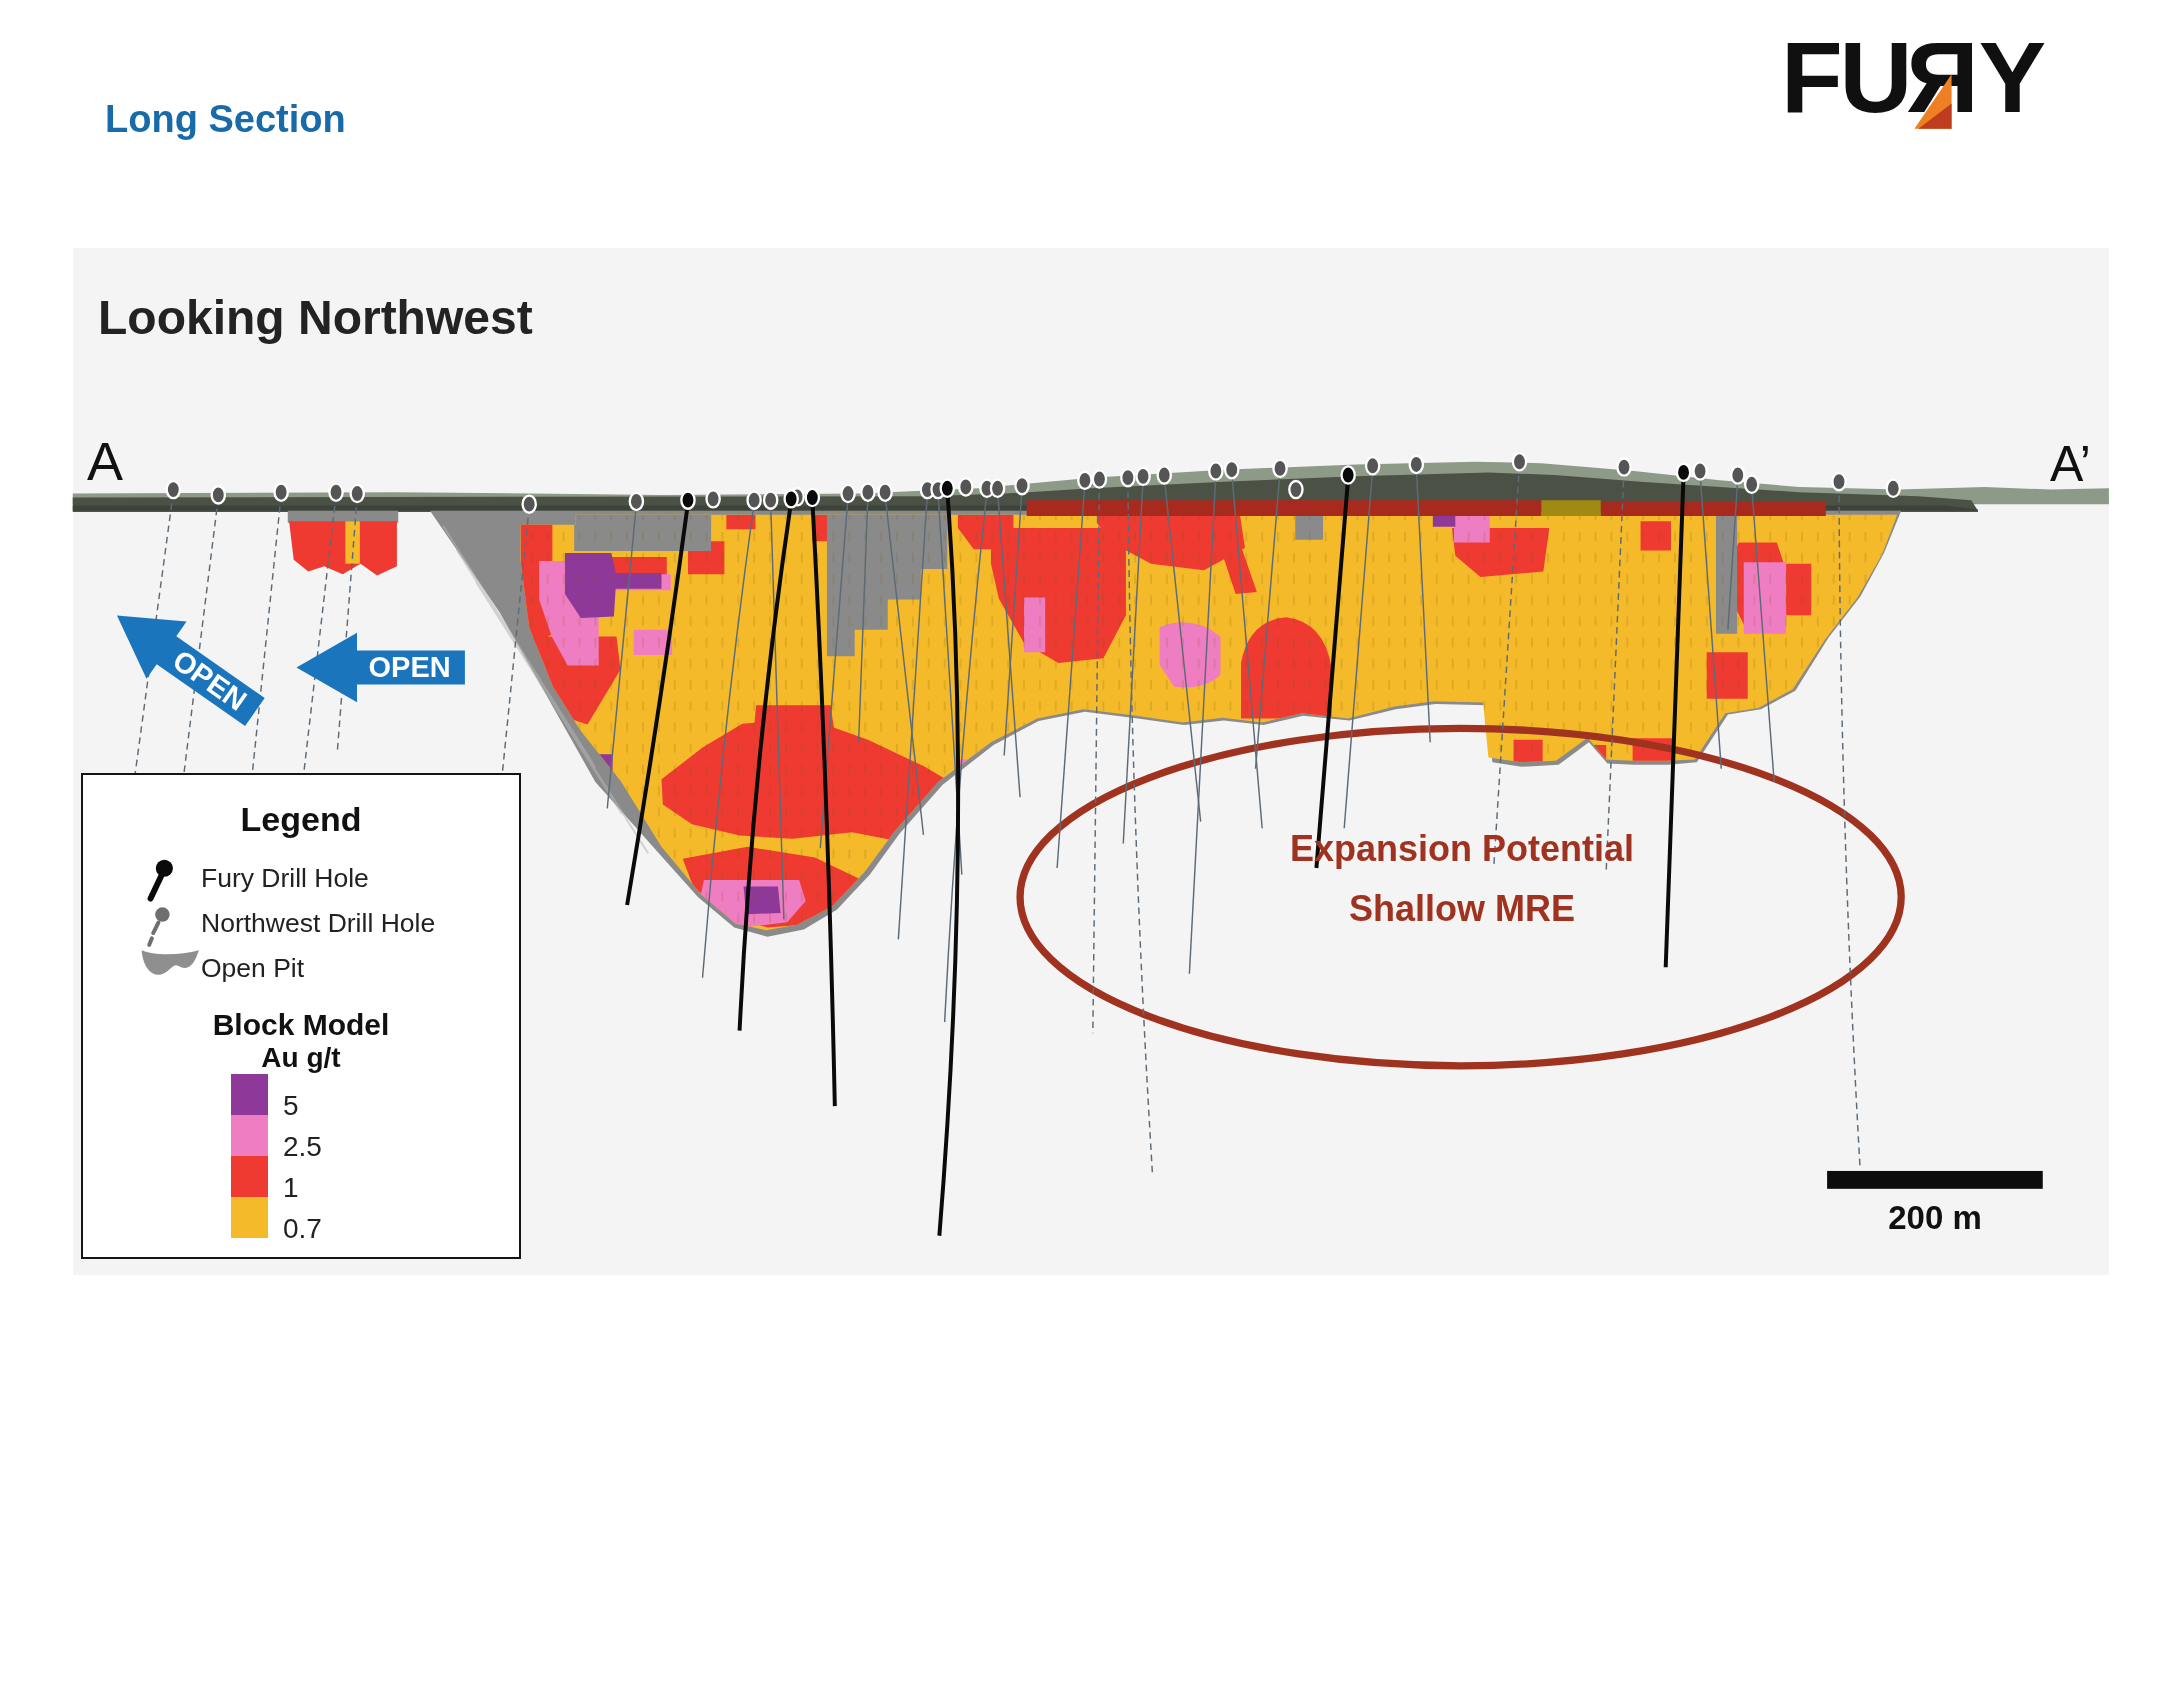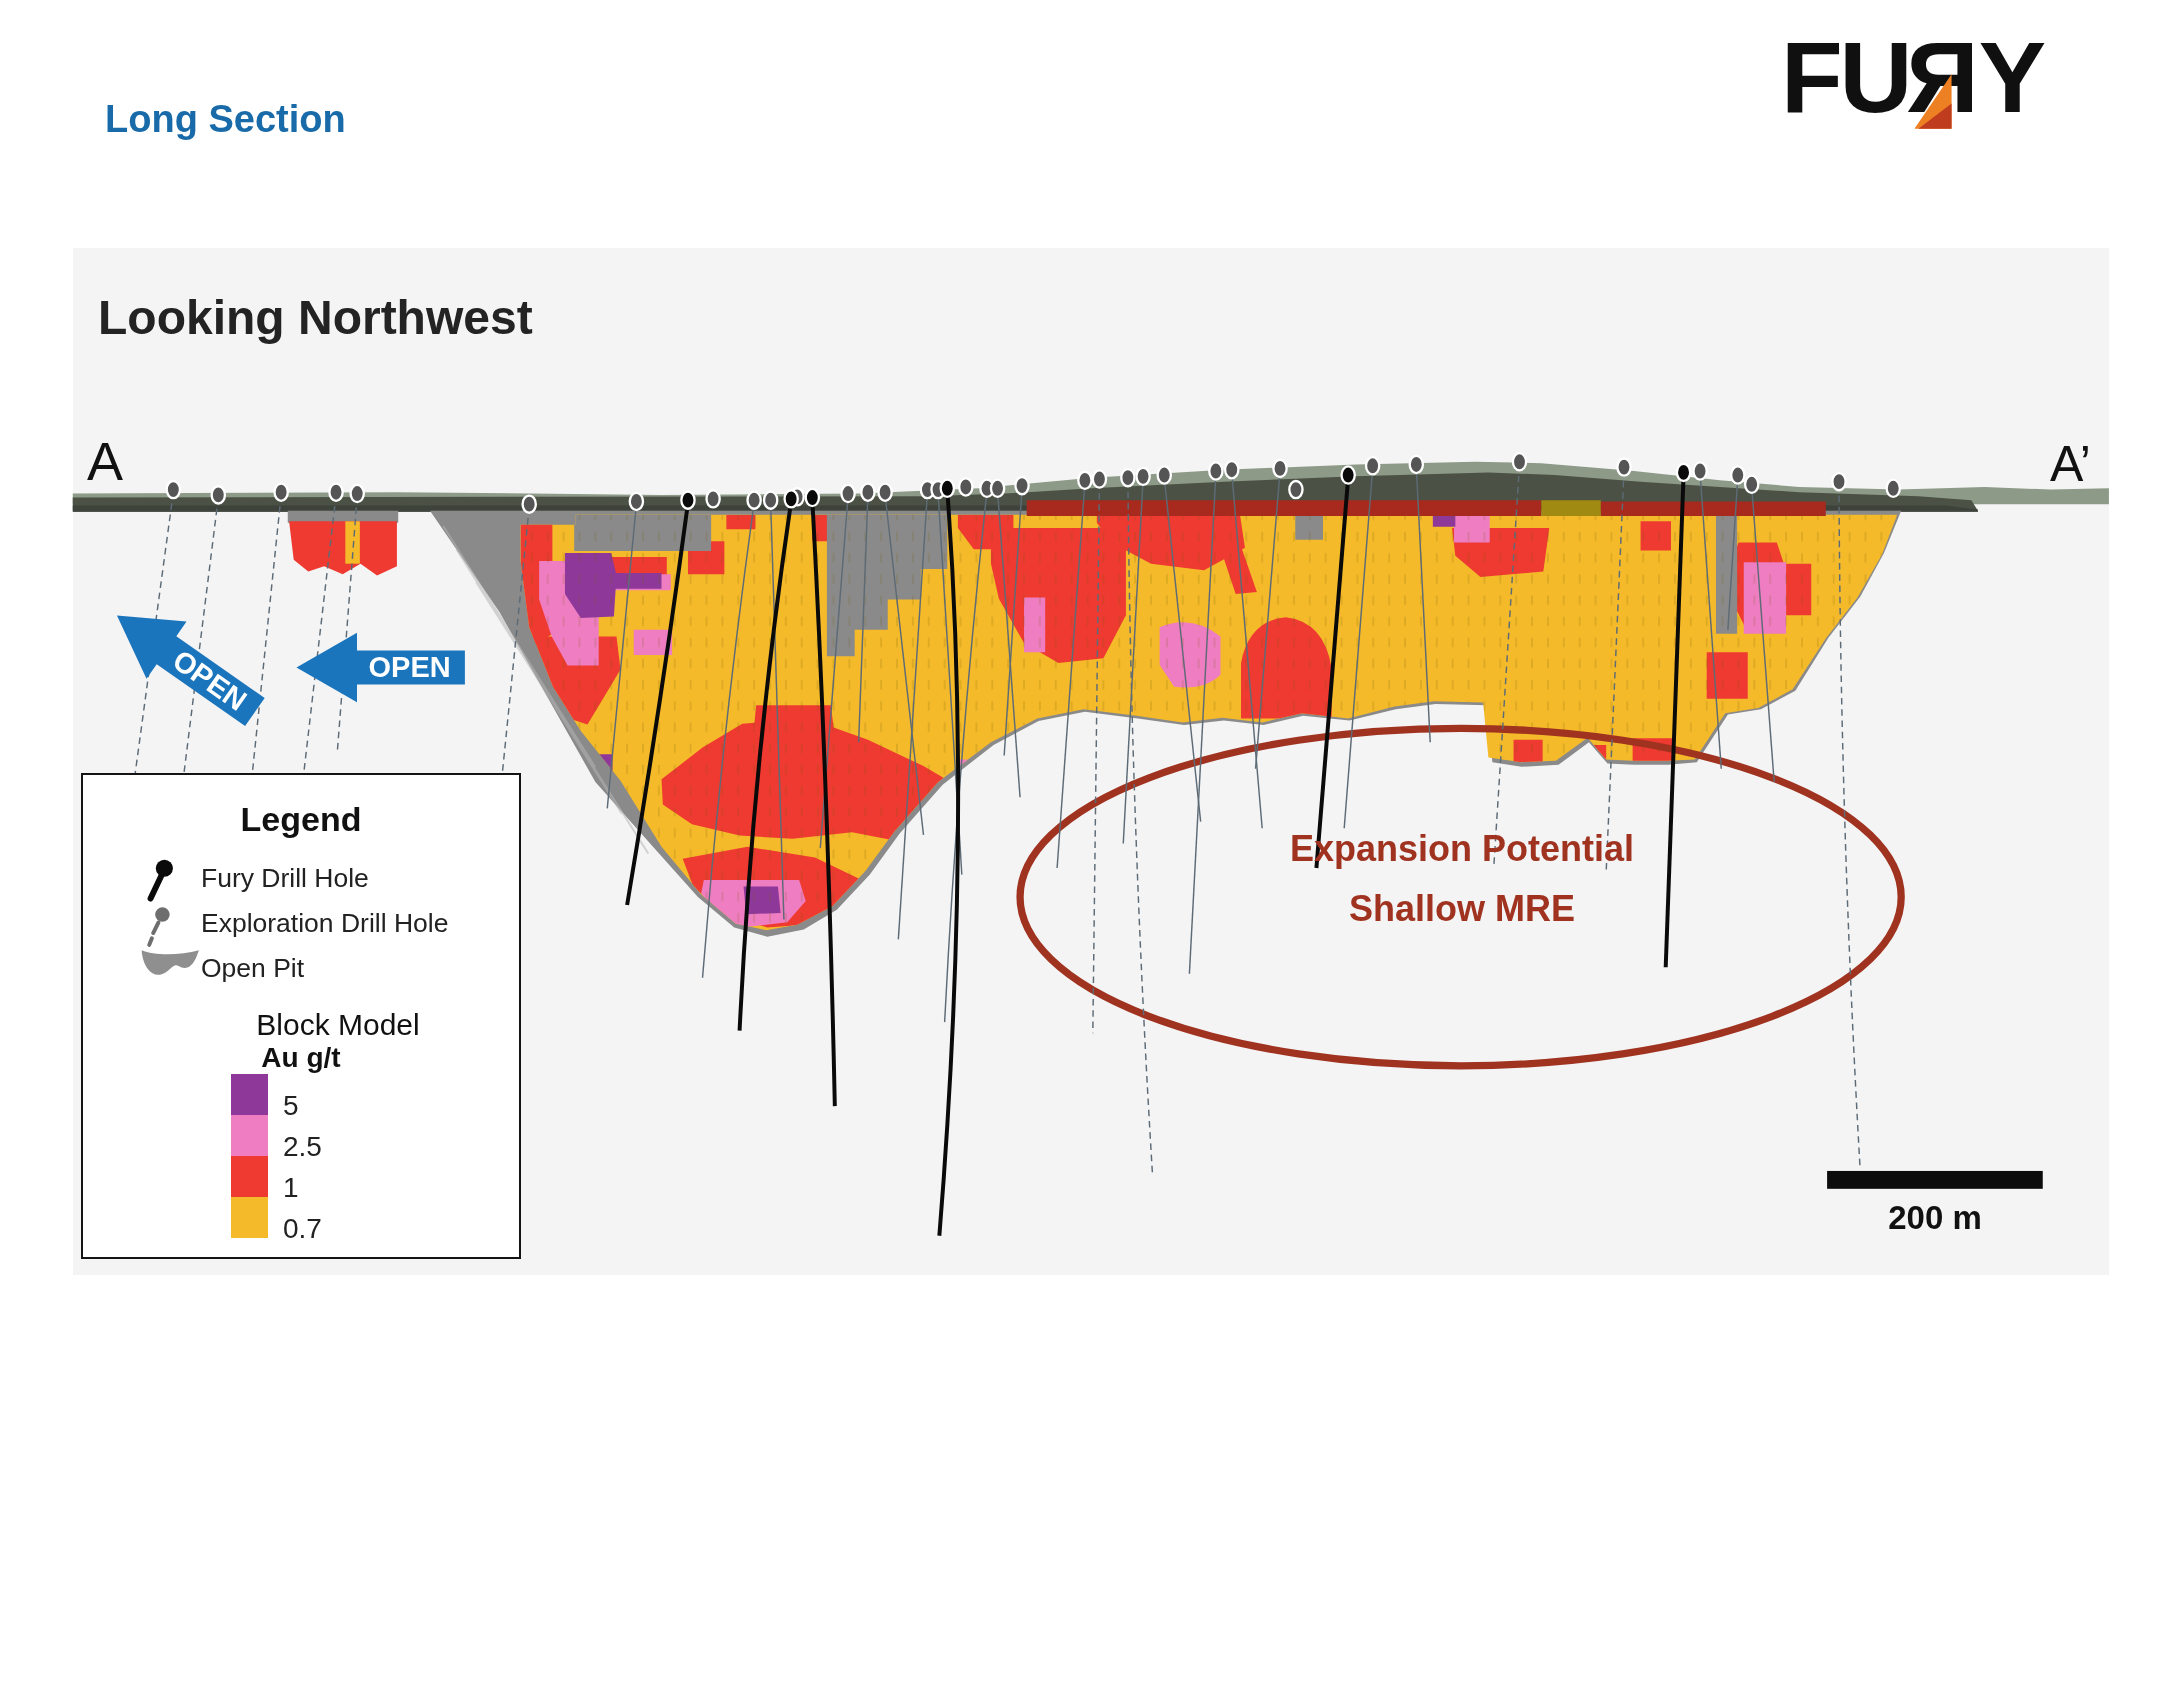--- a/index.html
+++ b/index.html
@@ -21,21 +21,21 @@
   .scalebar-label{left:1827px;top:1199px;width:216px;text-align:center;font-size:33px;font-weight:bold;color:#111;}
   .open-arrow{width:172px;height:75px;}
   .open-arrow text{font-size:44px;font-weight:bold;fill:#ffffff;}
   .arrow1{left:101px;top:627px;transform:rotate(35deg);}
   .arrow2{left:296px;top:630px;}
   .legend{left:81px;top:773px;width:440px;height:486px;background:#ffffff;border:2.6px solid #141414;box-sizing:border-box;}
   .legend-title{position:absolute;left:0;top:25px;width:100%;text-align:center;font-size:34px;font-weight:bold;color:#111;}
   .legend-row{position:absolute;left:0;width:100%;height:38px;}
   .legend-row .lbl{position:absolute;left:118px;top:2.6px;font-size:26.5px;color:#222;}
   .legend-row svg{position:absolute;left:32px;top:-9.3px;}
-  .bm-title{position:absolute;left:0;top:233px;width:100%;text-align:center;font-size:30px;font-weight:normal;color:#111;padding-left:37px;}
+  .bm-title{position:absolute;left:0;top:233px;width:100%;text-align:center;font-size:30px;font-weight:bold;color:#111;}
   .bm-sub{position:absolute;left:0;top:267px;width:100%;text-align:center;font-size:28px;font-weight:bold;color:#111;}
   .grade-swatch{position:absolute;left:148px;width:37px;height:41px;}
   .grade-label{position:absolute;left:200px;font-size:28px;color:#222;}
 </style>
 </head>
 <body>
 
 <div class="page">
 
   <div class="abs subtitle">Long Section</div>
@@ -260,21 +260,21 @@
         <circle cx="75" cy="26" r="13" fill="#0a0a0a"></circle>
       </svg>
       <span class="lbl">Fury Drill Hole</span>
     </div>
     <div class="legend-row" style="top:130px">
       <svg width="79" height="53" viewBox="0 0 120 80">
         <line x1="58" y1="56" x2="66" y2="40" stroke="#6e6e6e" stroke-width="6" stroke-linecap="round"></line>
         <line x1="52" y1="74" x2="56" y2="64" stroke="#6e6e6e" stroke-width="6" stroke-linecap="round"></line>
         <circle cx="72" cy="28" r="11" fill="#6e6e6e"></circle>
       </svg>
-      <span class="lbl">Exploration Drill Hole</span>
+      <span class="lbl">Northwest Drill Hole</span>
     </div>
     <div class="legend-row" style="top:175px">
       <svg width="93" height="46" viewBox="0 0 140 70">
         <path d="M40,18 C44,46 60,58 76,48 C86,42 88,34 96,38 C106,44 116,42 124,22 L127,14 C98,22 58,22 40,14 Z" fill="#8f8f8f"></path>
       </svg>
       <span class="lbl">Open Pit</span>
     </div>
 
     <div class="bm-title">Block Model</div>
     <div class="bm-sub">Au g/t</div>

